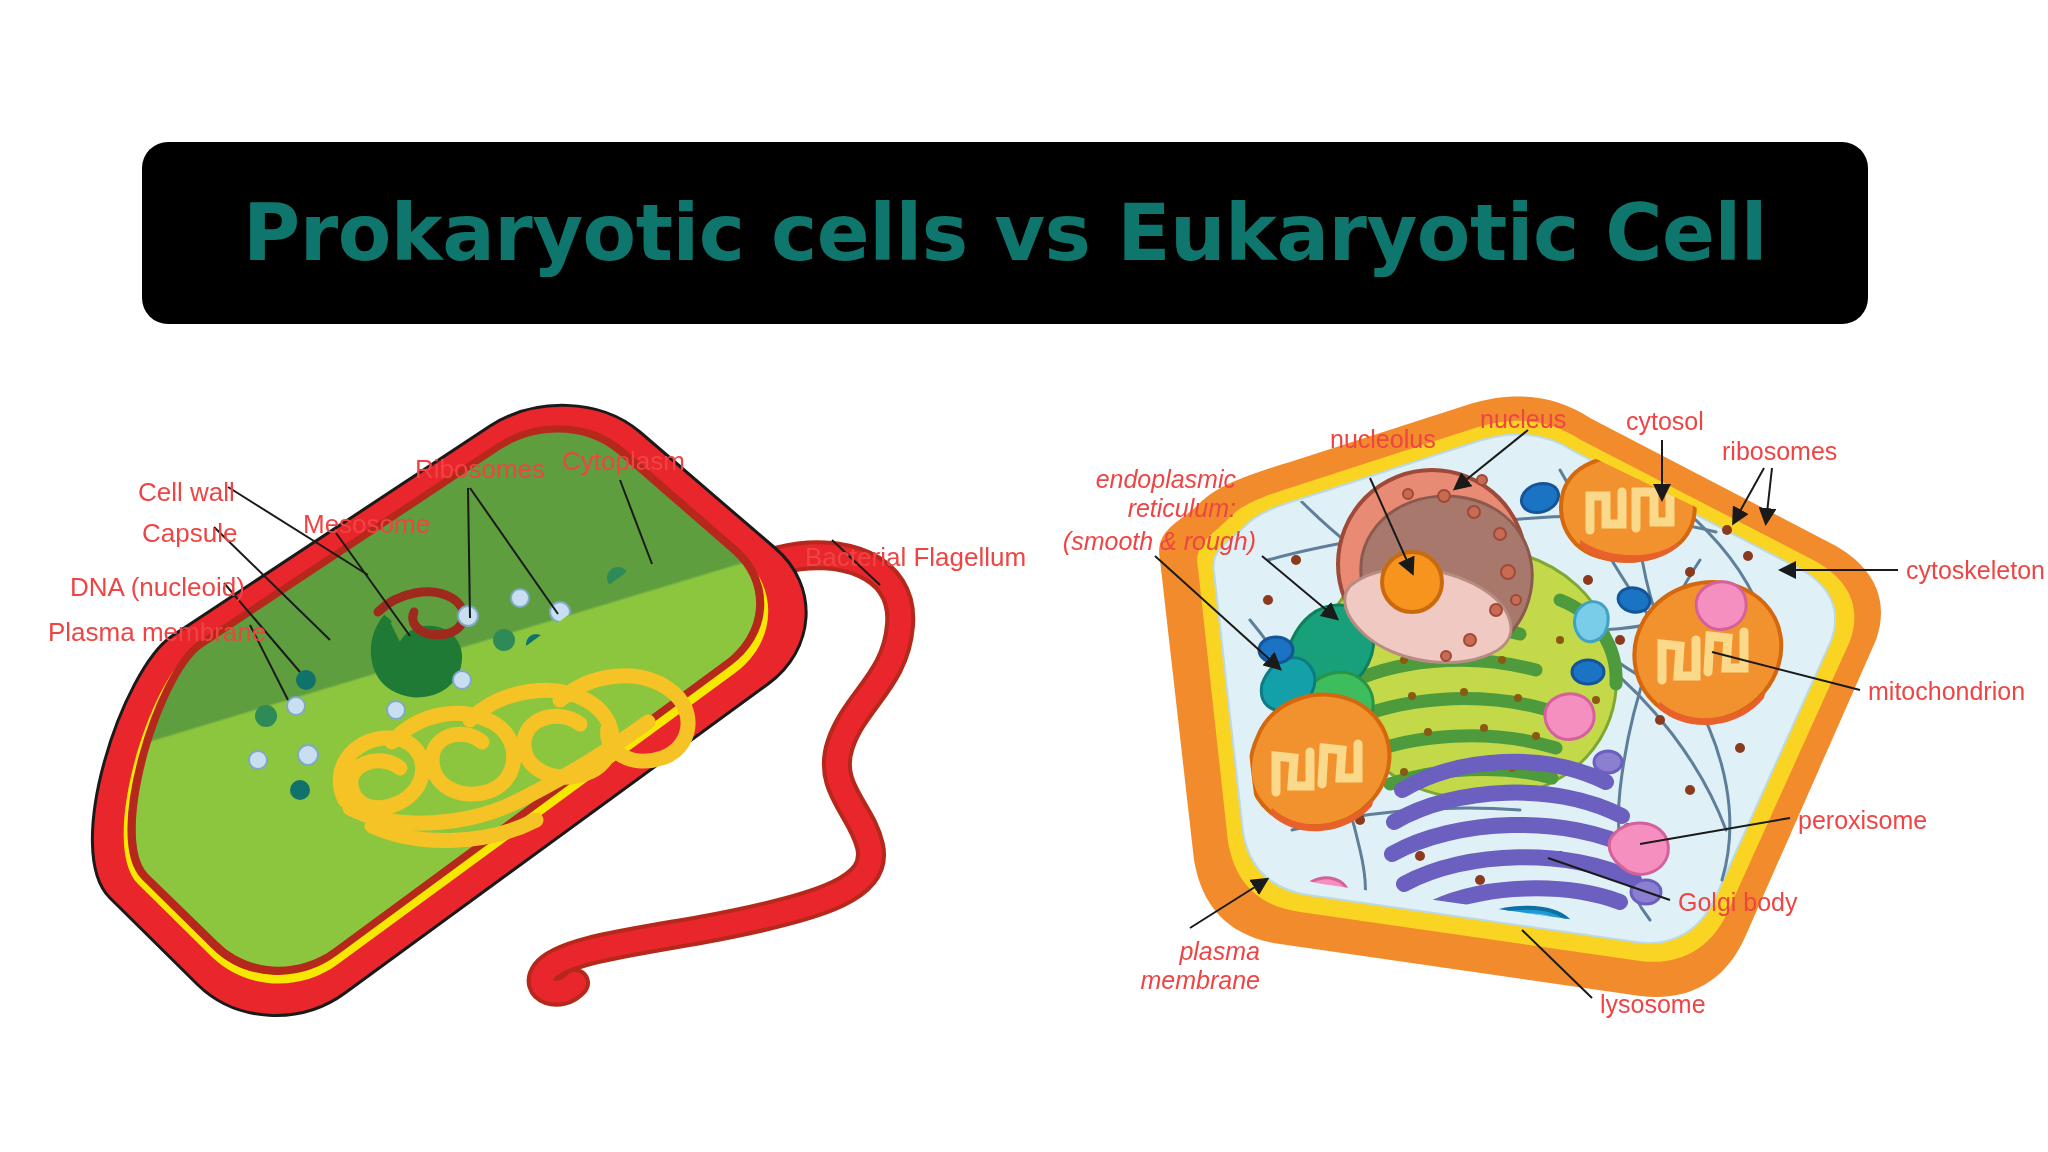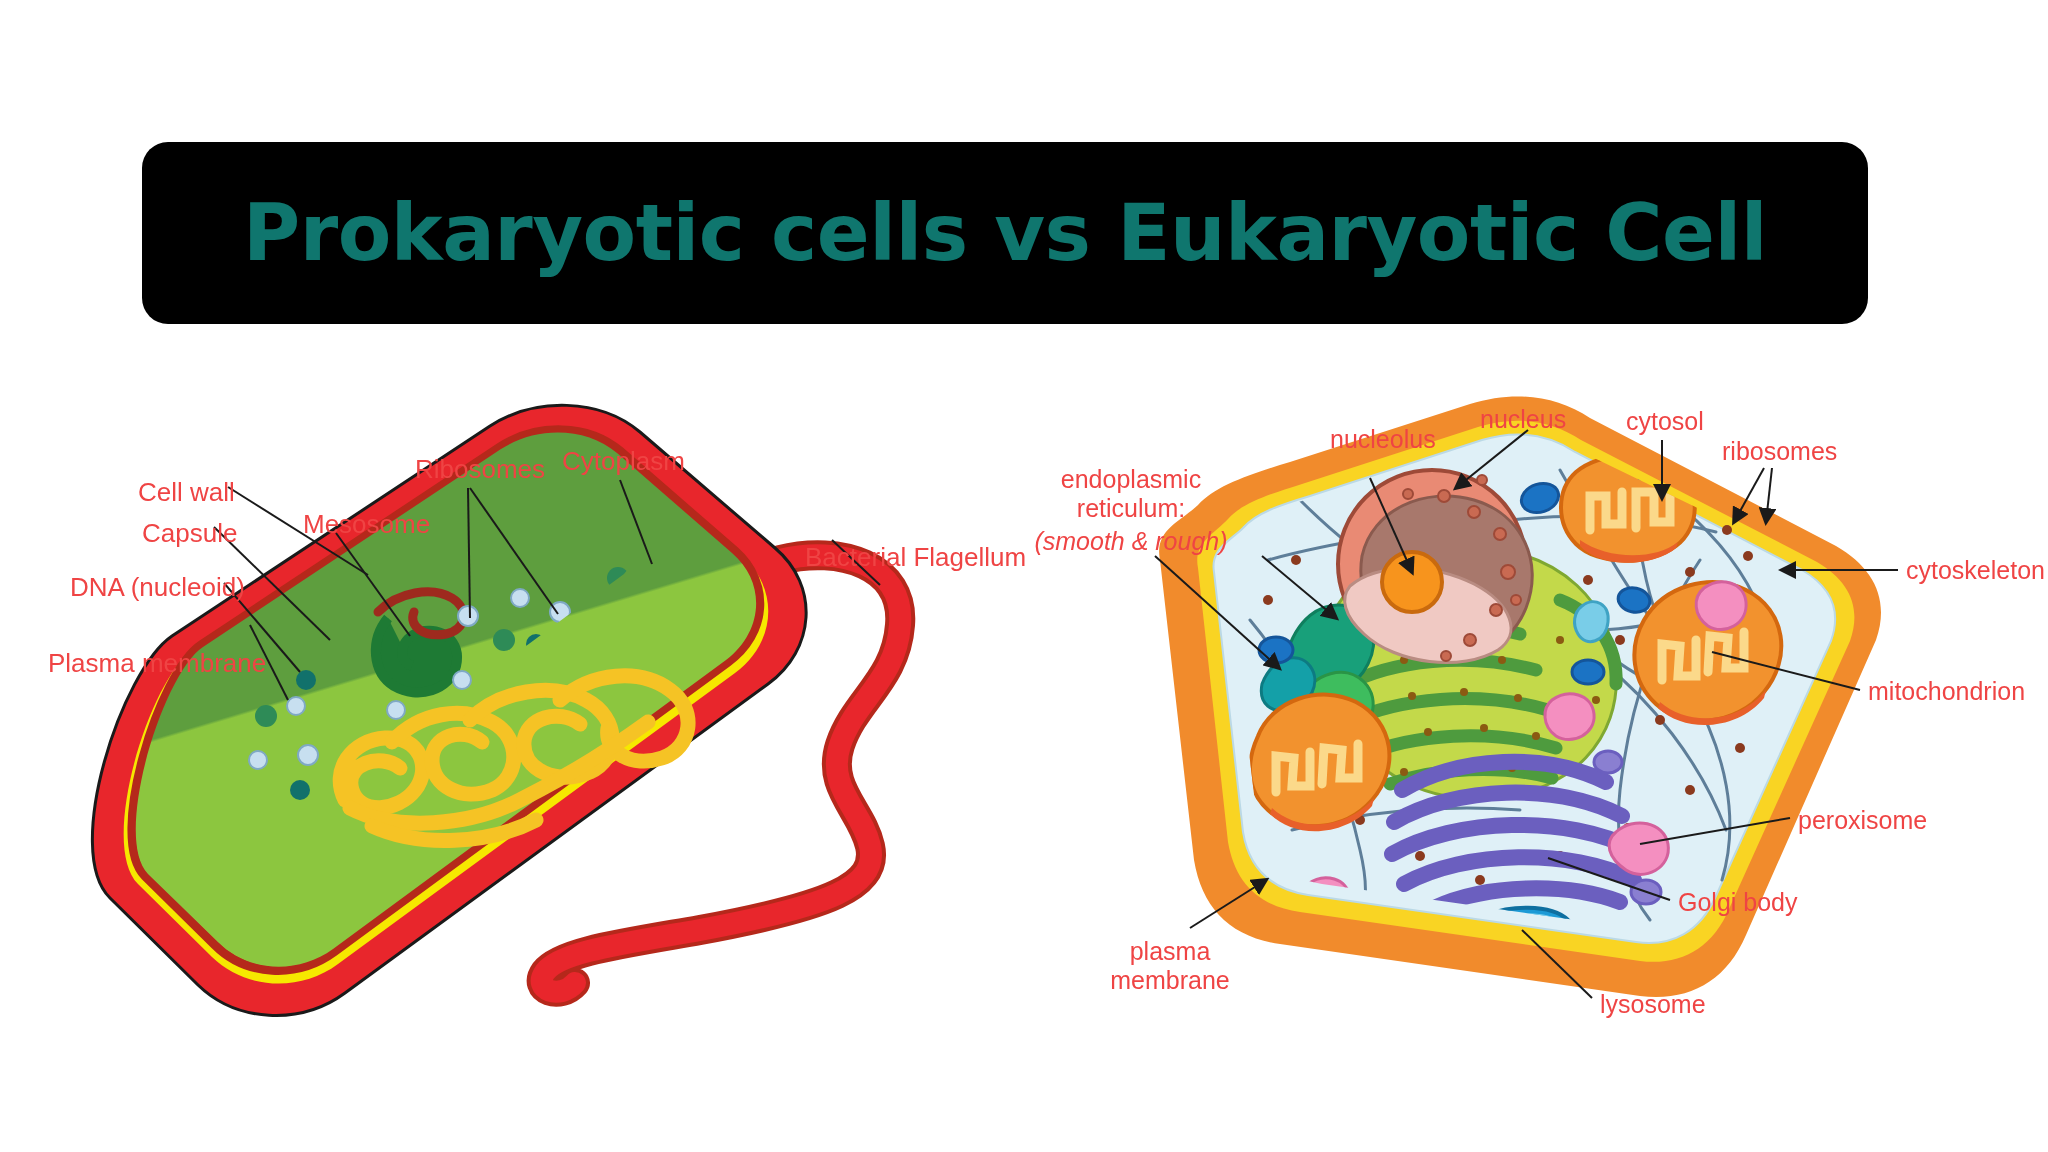--- a/index.html
+++ b/index.html
@@ -18,21 +18,21 @@
     color:#0f766e;font-size:78px;font-weight:bold;letter-spacing:-0.5px;
     font-family:"DejaVu Sans","Liberation Sans",sans-serif;
     white-space:nowrap;line-height:1;
   }
 
   
   .lbl{position:absolute;color:#ef4444;white-space:nowrap;line-height:1.12;}
   .lbl.pro{font-size:26px;font-family:"Liberation Sans",sans-serif;}
   .lbl.euk{font-size:25px;font-family:"Liberation Sans",sans-serif;}
   .lbl.ital{font-style:italic;}
-  .lbl.ctr{text-align:center;}
+  .lbl.ctr{text-align:right;font-style:italic;}
 
   svg{position:absolute;left:0;top:0;overflow:visible;}
   .lead{stroke:#1a1a1a;stroke-width:2;fill:none;}
 </style>
 </head>
 <body>
 
 <div id="stage">
 
   <div id="title-banner">
@@ -149,21 +149,21 @@
       <path class="lead" d="M468,488 L470,618"></path>
       <path class="lead" d="M470,488 L558,614"></path>
       <path class="lead" d="M620,480 L652,564"></path>
       <path class="lead" d="M832,540 L880,585"></path>
     </g>
   </svg>
 
   <div class="lbl pro" style="left:138px;top:478px;">Cell wall</div>
   <div class="lbl pro" style="left:142px;top:519px;">Capsule</div>
   <div class="lbl pro" style="left:70px;top:573px;">DNA (nucleoid)</div>
-  <div class="lbl pro" style="left:48px;top:649px;">Plasma membrane</div>
+  <div class="lbl pro" style="left:48px;top:618px;">Plasma membrane</div>
   <div class="lbl pro" style="left:303px;top:510px;">Mesosome</div>
   <div class="lbl pro" style="left:415px;top:455px;">Ribosomes</div>
   <div class="lbl pro" style="left:562px;top:447px;">Cytoplasm</div>
   <div class="lbl pro" style="left:805px;top:503px;margin-top:40px;">Bacterial Flagellum</div>
 
   <svg width="2048" height="1152">
     <defs>
       <clipPath id="eukInner">
         <path d="M1243,520 L1487,441 C1525,428 1560,437 1588,455 L1805,560
                  C1838,578 1843,610 1832,643 L1723,888 C1708,920 1678,935 1646,930

